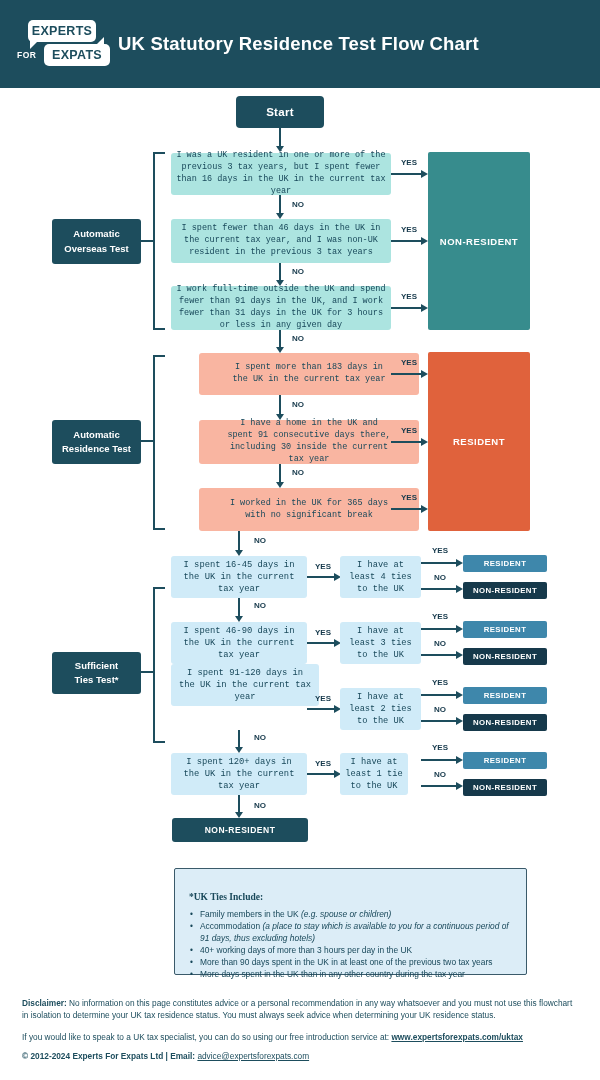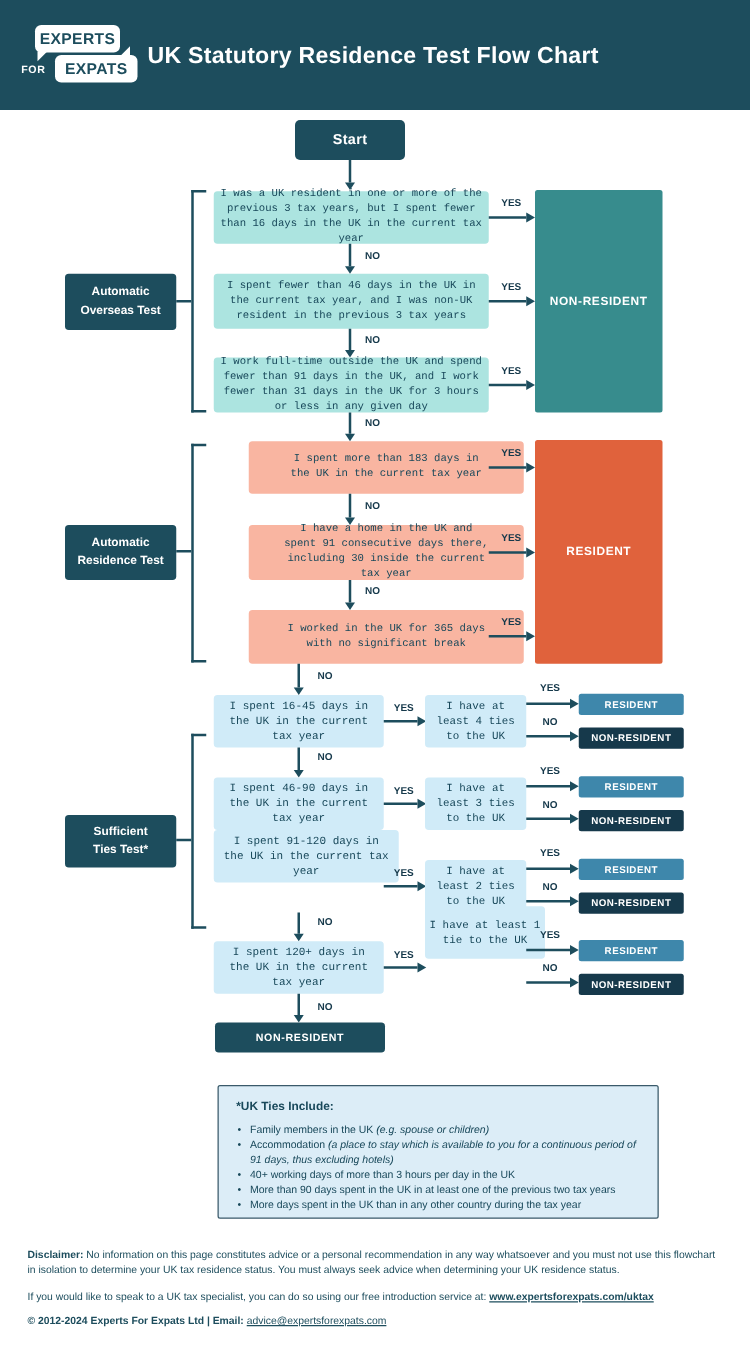--- a/index.html
+++ b/index.html
@@ -37,21 +37,21 @@
   .final{left:172px;top:818px;width:136px;height:24px;font-size:8.5px;letter-spacing:.5px;}
   
   .vl{width:2px;background:#1D4D5D;}
   .hl{height:2px;background:#1D4D5D;}
   .hd{width:0;height:0;border-left:4px solid transparent;border-right:4px solid transparent;border-top:6px solid #1D4D5D;}
   .hr{width:0;height:0;border-top:4px solid transparent;border-bottom:4px solid transparent;border-left:7px solid #1D4D5D;}
   .yn{font-size:8px;font-weight:bold;color:#16394B;text-align:center;}
   
   .tbox{left:174px;top:868px;width:353px;height:107px;background:#DCEDF7;border:1px solid #3A5A6A;
         border-radius:2px;box-sizing:border-box;padding:11px 14px 0 14px;color:#18485A;}
-  .tbox h4{margin:0 0 7px 0;font-size:9.5px;}
+  .tbox h4{margin:12px 0 7px 0;font-size:9.5px;font-family:Liberation Serif, serif;}
   .tbox ul{margin:0;padding:0 0 0 11px;list-style:none;}
   .tbox li{font-size:8.4px;line-height:1.42;position:relative;}
   .tbox li::before{content:"\2022";position:absolute;left:-10px;}
   .it{font-style:italic;}
   
   .ft{left:22px;width:556px;color:#1D4D5D;font-size:8.3px;line-height:1.5;}
   .ft a{color:#1D4D5D;}
   .bld{font-weight:bold;}
   .lblline{display:block;}
 </style>
@@ -199,21 +199,21 @@
   <div class="abs hr" style="left:456px;top:717px"></div>
   <div class="abs node small snavy" style="left:463px;top:714px">NON-RESIDENT</div>
   <div class="abs vl" style="left:238px;top:730px;height:17px"></div>
   <div class="abs hd" style="left:235px;top:747px"></div>
   <div class="abs yn" style="left:250px;top:733px;width:20px">NO</div>
 
   <div class="abs node q blue qsmall" style="left:171px;top:753px;width:136px;height:42px">I spent 120+ days in the UK in the current tax year</div>
   <div class="abs yn" style="left:311px;top:759px;width:24px">YES</div>
   <div class="abs hl" style="left:307px;top:773px;width:27px"></div>
   <div class="abs hr" style="left:334px;top:770px"></div>
-  <div class="abs node q blue tie" style="left:340px;top:725px;width:96px;height:42px">I have at least 1 tie to the UK</div>
+  <div class="abs node q blue tie" style="left:340px;top:753px;width:68px;height:42px">I have at least 1 tie to the UK</div>
   <div class="abs yn" style="left:427px;top:743px;width:26px">YES</div>
   <div class="abs hl" style="left:421px;top:759px;width:35px"></div>
   <div class="abs hr" style="left:456px;top:756px"></div>
   <div class="abs node small sblue" style="left:463px;top:752px">RESIDENT</div>
   <div class="abs yn" style="left:429px;top:770px;width:22px">NO</div>
   <div class="abs hl" style="left:421px;top:785px;width:35px"></div>
   <div class="abs hr" style="left:456px;top:782px"></div>
   <div class="abs node small snavy" style="left:463px;top:779px">NON-RESIDENT</div>
 
   <div class="abs vl" style="left:238px;top:795px;height:17px"></div>

